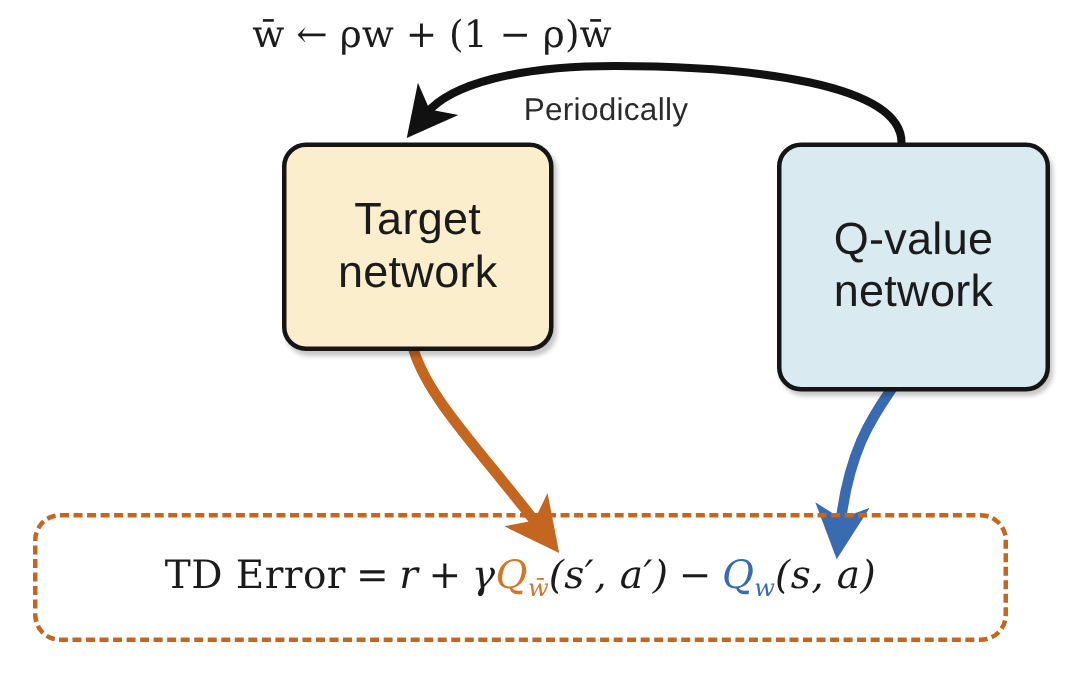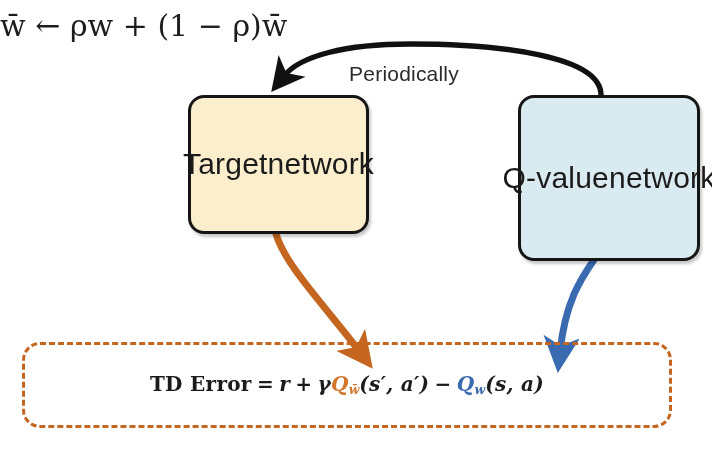--- a/index.html
+++ b/index.html
@@ -31,21 +31,21 @@
     pointer-events: none;
   }
 
   
   .netbox {
     position: absolute;
     border: 3px solid #151515;
     border-radius: 16px;
     box-sizing: border-box;
     display: flex;
-    flex-direction: row;
+    flex-direction: column;
     align-items: center;
     justify-content: center;
     line-height: 1.16;
     color: #1b1b1b;
     font-size: 30px;
     letter-spacing: 0.2px;
     box-shadow: 2px 3px 3px rgba(0,0,0,0.22);
   }
   #target-network-box {
     left: 188px;
@@ -62,23 +62,23 @@
     background: #daeaf1;
   }
   .netbox .line { display: block; white-space: nowrap; }
 
   
   #update-formula {
     position: absolute;
     left: 0;
     top: 8px;
     width: 576px;
-    text-align: left;
+    text-align: center;
     font-family: "DejaVu Serif", serif;
-    font-size: 30px;
+    font-size: 25px;
     color: #1c1c1c;
     white-space: nowrap;
   }
   #periodically-label {
     position: absolute;
     left: 0;
     top: 62px;
     width: 712px;
     text-align: center;
     font-size: 21px;
@@ -97,26 +97,25 @@
     box-sizing: border-box;
     border: 3px dashed #c4661f;
     border-radius: 18px;
     background: transparent;
     display: flex;
     align-items: center;
     justify-content: center;
   }
   #td-error-equation {
     font-family: "DejaVu Serif", serif;
-    font-size: 20px;
+    font-size: 26px;
     color: #1b1b1b;
     white-space: nowrap;
     letter-spacing: 0.3px;
     transform: translateY(-1px);
-    font-weight: bold;
   }
   .eq-part { font-style: normal; }
   .var { font-style: italic; }
   .q-target { color: #d4762a; font-style: italic; }
   .q-online { color: #3a6ab0; font-style: italic; }
   sub.sb {
     font-size: 0.62em;
     font-style: italic;
     vertical-align: baseline;
     position: relative;

